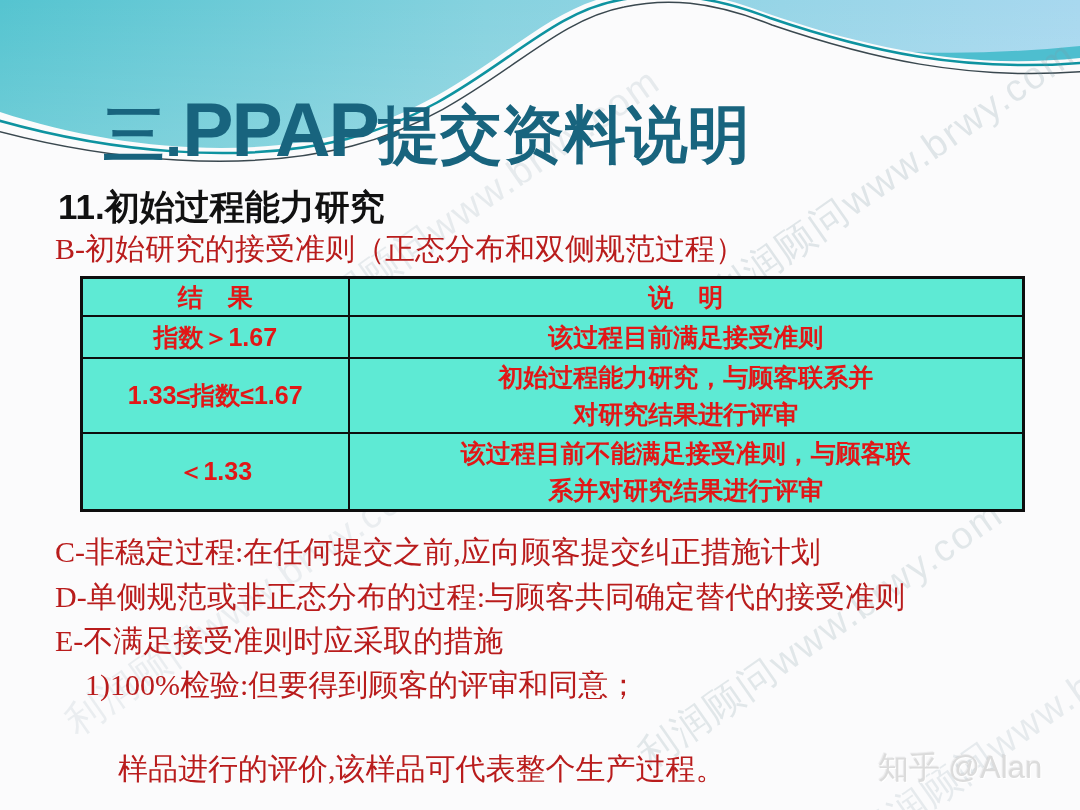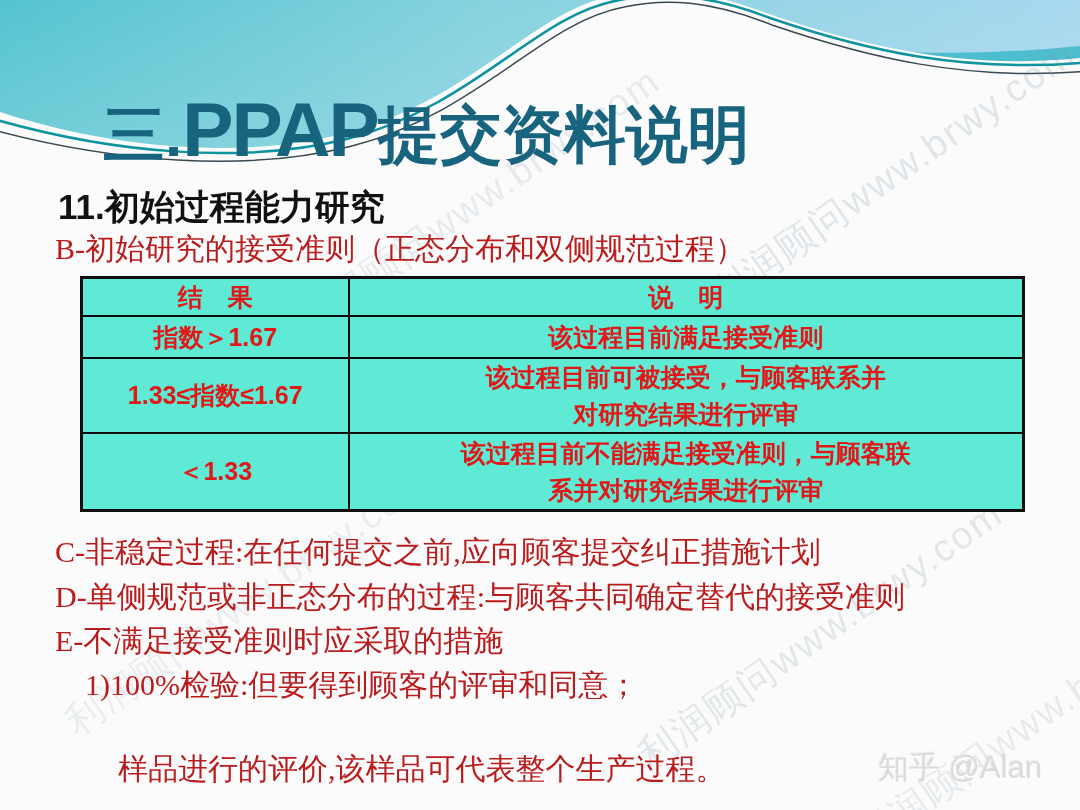--- a/index.html
+++ b/index.html
@@ -120,21 +120,21 @@
         <th>说　明</th>
       </tr>
     </thead>
     <tbody>
       <tr class="row-1">
         <td>指数＞1.67</td>
         <td>该过程目前满足接受准则</td>
       </tr>
       <tr class="row-2">
         <td>1.33≤指数≤1.67</td>
-        <td>该过程目前可被接受，与顾客联系并
+        <td>初始过程能力研究，与顾客联系并
 对研究结果进行评审</td>
       </tr>
       <tr class="row-3">
         <td>＜1.33</td>
         <td>该过程目前不能满足接受准则，与顾客联
 系并对研究结果进行评审</td>
       </tr>
     </tbody>
   </table>
 

